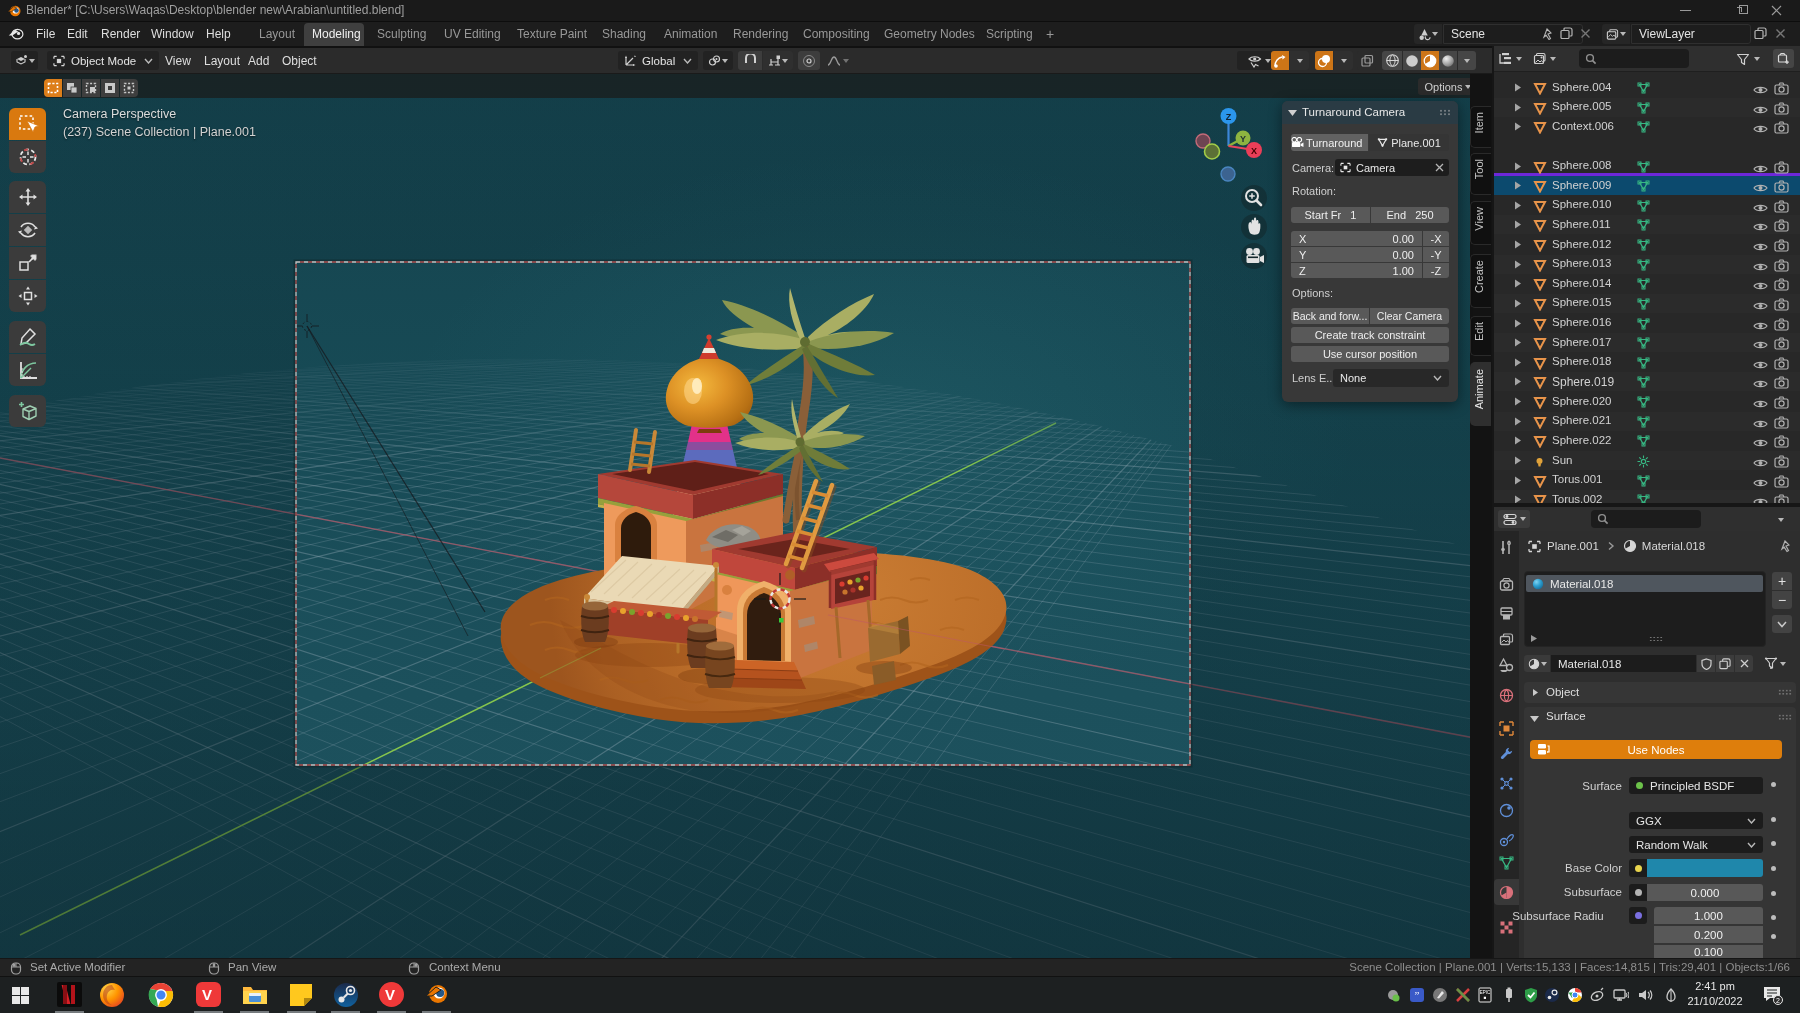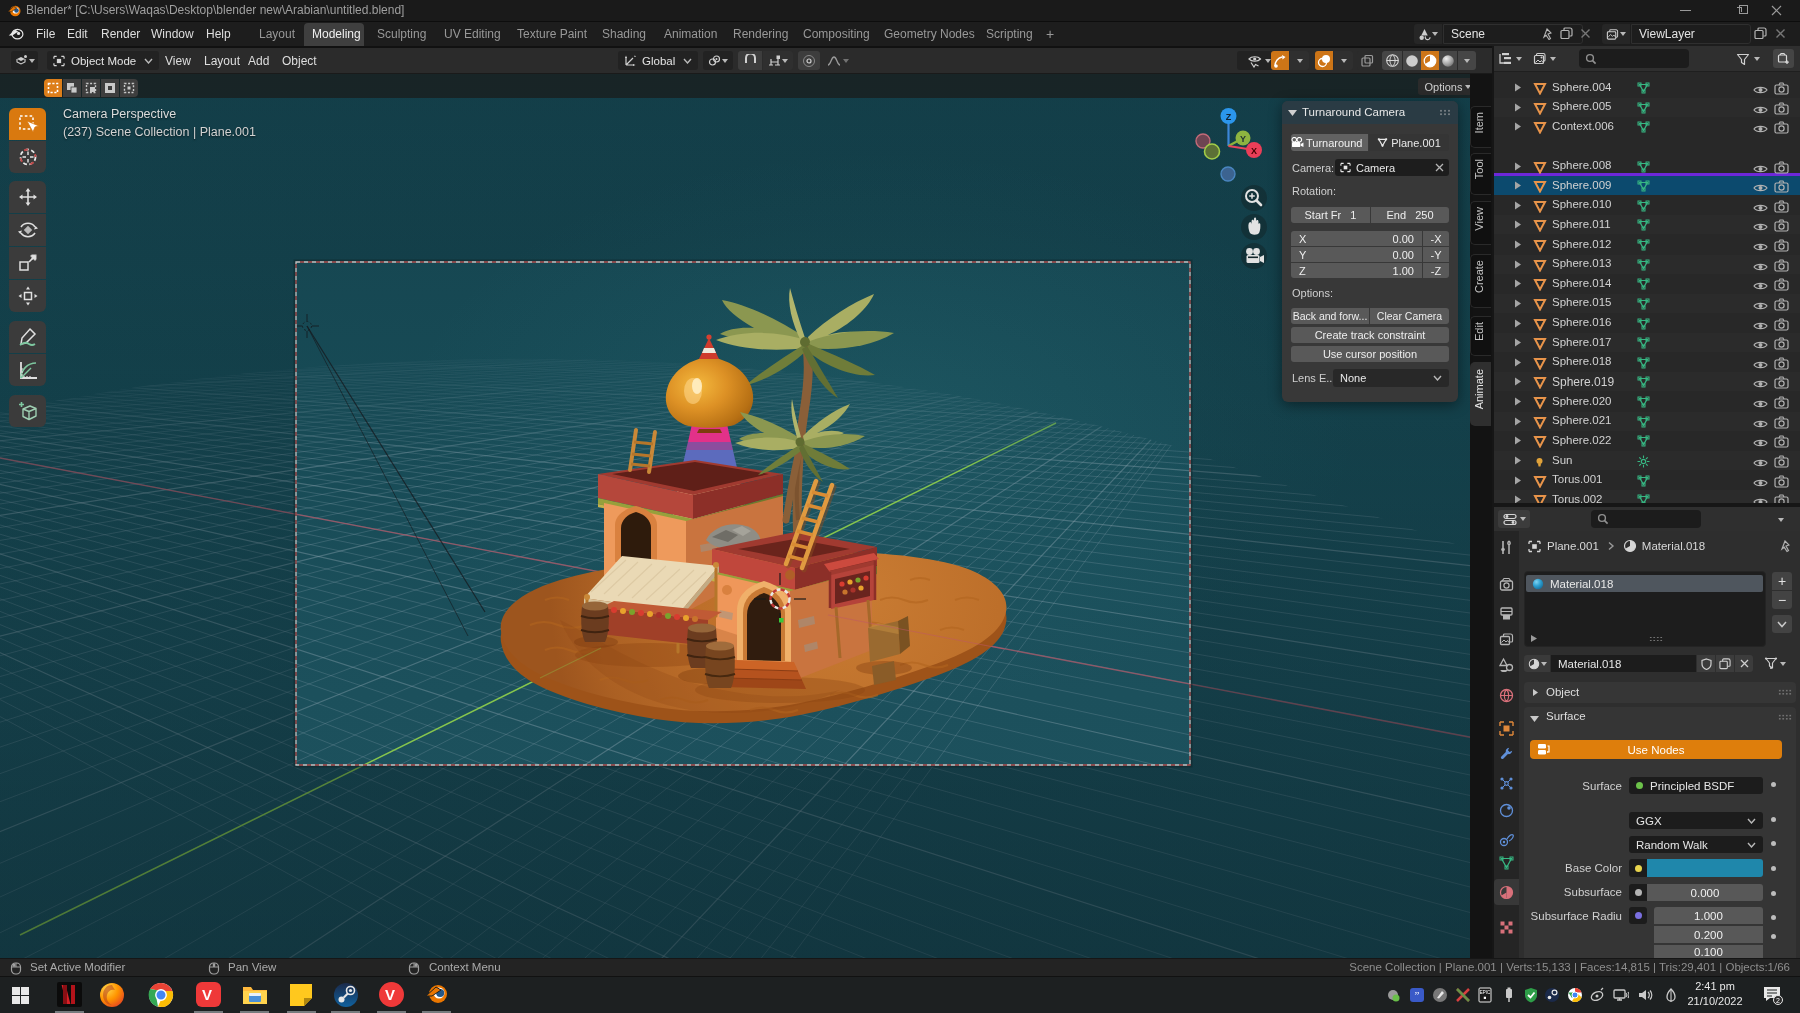--- a/index.html
+++ b/index.html
@@ -1565,21 +1565,21 @@
       <span style="width:7px;height:7px;border-radius:50%;background:#e8d44d;display:inline-block"></span>
     </div>
   <div class="abs" style="left:153px;top:352px;width:116px;height:18px;background:#1f87ab;border-radius:0 3px 3px 0"></div>
   <div class="abs txt" style="left:0;top:379px;width:128px;text-align:right;color:#d0d0d0;font-size:11.5px">Subsurface</div>
   <div class="abs row" style="left:135px;top:377px;width:18px;height:17px;background:#1c1c1c;border-radius:3px 0 0 3px;justify-content:center">
       <span style="width:7px;height:7px;border-radius:50%;background:#b5b5b5;display:inline-block"></span>
     </div>
   <div class="abs row" style="left:153px;top:377px;width:116px;height:17px;background:#585858;border-radius:0 3px 3px 0;justify-content:center">
       <span style="color:#f0f0f0;font-size:11.5px">0.000</span>
     </div>
-  <div class="abs txt" style="left:0;top:403px;width:128px;text-align:right;color:#d0d0d0;font-size:11.5px">Subsurface Radiu</div>
+  <div class="abs txt" style="left:0;top:403px;width:128px;text-align:center;color:#d0d0d0;font-size:11.5px">Subsurface Radiu</div>
   <div class="abs row" style="left:135px;top:400px;width:18px;height:17px;background:#1c1c1c;border-radius:3px;justify-content:center">
       <span style="width:7px;height:7px;border-radius:50%;background:#7a6fe0;display:inline-block"></span>
     </div>
   <div class="abs row" style="left:160px;top:400px;width:109px;height:17px;background:#585858;border-radius:3px 3px 0 0;justify-content:center">
       <span style="color:#f0f0f0;font-size:11.5px">1.000</span>
     </div>
   <div class="abs row" style="left:160px;top:419px;width:109px;height:17px;background:#585858;justify-content:center">
       <span style="color:#f0f0f0;font-size:11.5px">0.200</span>
     </div>
   <div class="abs row" style="left:160px;top:438px;width:109px;height:13px;background:#585858;justify-content:center;overflow:hidden">

